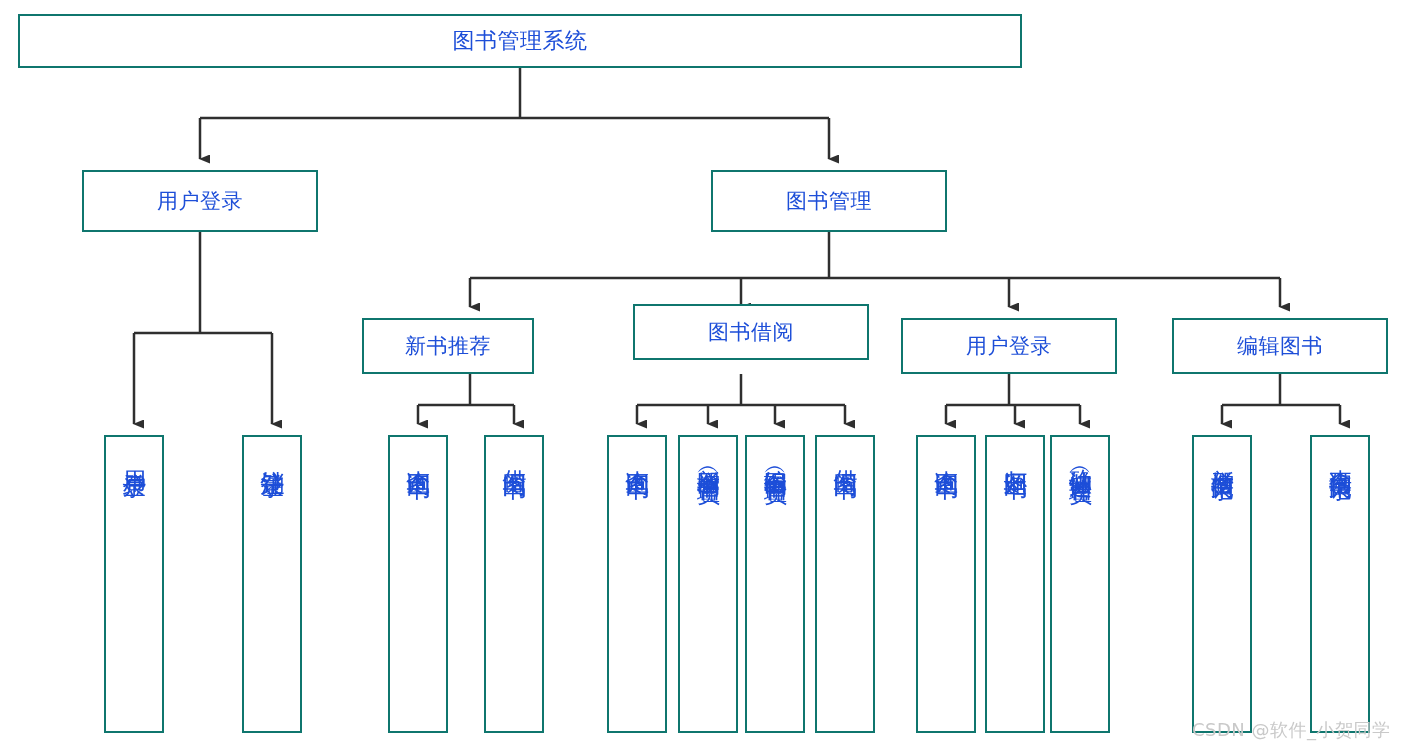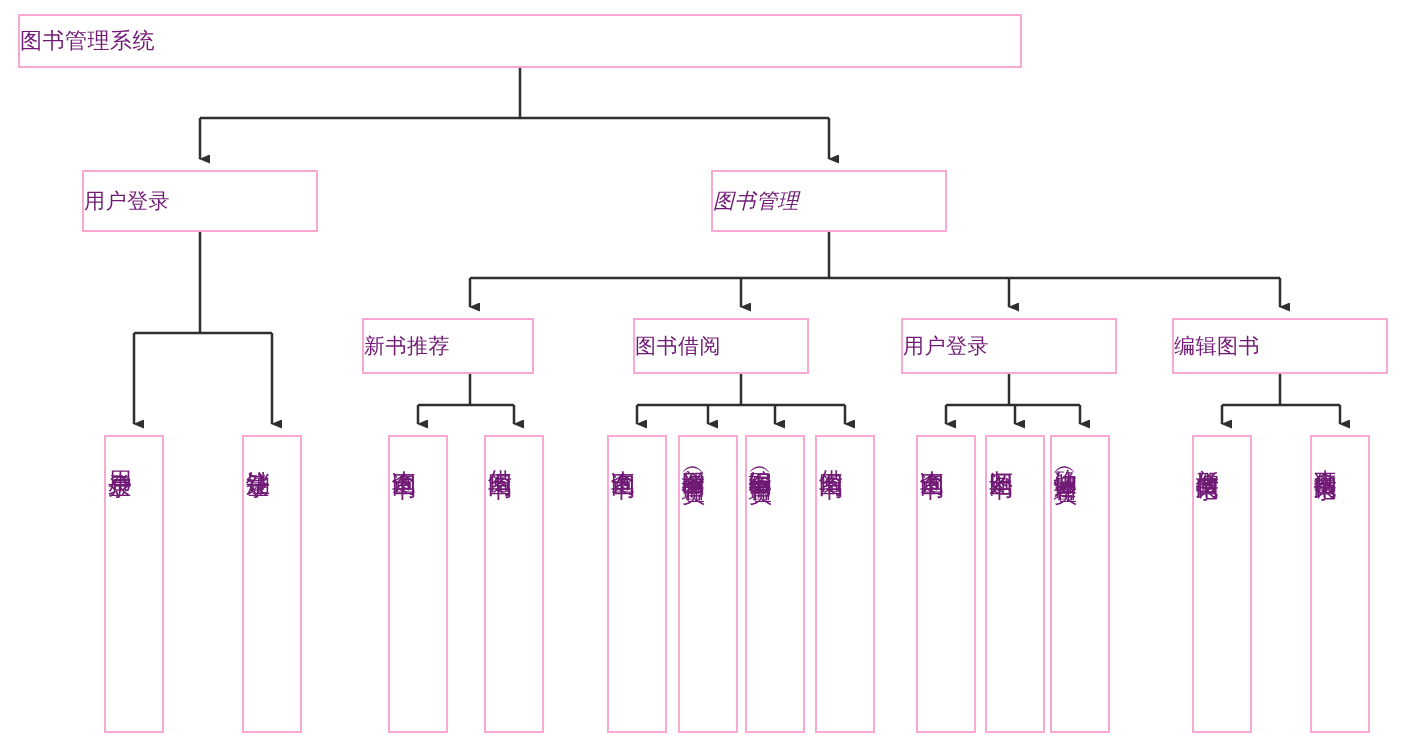--- a/index.html
+++ b/index.html
@@ -23,24 +23,25 @@
     left: 0;
     top: 0;
     width: 1405px;
     height: 747px;
     pointer-events: none;
   }
   .node {
     position: absolute;
     box-sizing: border-box;
     background: #ffffff;
-    border: 2px solid #f9a8d4;
+    border: 2px solid #0f766e;
     display: flex;
     align-items: center;
-    color: #701a75;
+    justify-content: center;
+    color: #1d4ed8;
     z-index: 2;
   }
   .node .label {
     display: block;
     text-align: center;
     line-height: 1.18;
     letter-spacing: 0.5px;
   }
   
   .node.horiz .label {
@@ -122,27 +123,27 @@
       </g>
   </svg>
 
   <div id="node-layer">
       <div class="node horiz root" id="node-root" style="left: 18px; top: 14px; width: 1004px; height: 54px;">
         <span class="label">图书管理系统</span>
       </div>
       <div class="node horiz" id="node-user-login" style="left: 82px; top: 170px; width: 236px; height: 62px;">
         <span class="label">用户登录</span>
       </div>
-      <div class="node horiz" id="node-book-manage" style="left: 711px; top: 170px; width: 236px; height: 62px; font-style: italic;">
+      <div class="node horiz" id="node-book-manage" style="left: 711px; top: 170px; width: 236px; height: 62px;">
         <span class="label">图书管理</span>
       </div>
       <div class="node horiz" id="node-new-book-recommend" style="left: 362px; top: 318px; width: 172px; height: 56px;">
         <span class="label">新书推荐</span>
       </div>
-      <div class="node horiz" id="node-book-borrow" style="left: 633px; top: 318px; width: 176px; height: 56px;">
+      <div class="node horiz" id="node-book-borrow" style="left: 633px; top: 304px; width: 236px; height: 56px;">
         <span class="label">图书借阅</span>
       </div>
       <div class="node horiz" id="node-current-borrow" style="left: 901px; top: 318px; width: 216px; height: 56px;">
         <span class="label">用户登录</span>
       </div>
       <div class="node horiz" id="node-borrow-record" style="left: 1172px; top: 318px; width: 216px; height: 56px;">
         <span class="label">编辑图书</span>
       </div>
       <div class="node vert" id="node-leaf-user-login" style="left: 104px; top: 435px; width: 60px; height: 298px;">
         <span class="label">用户登录</span>
@@ -178,13 +179,14 @@
         <span class="label">确认归还（管理员）</span>
       </div>
       <div class="node vert tall" id="node-leaf-add-record" style="left: 1192px; top: 435px; width: 60px; height: 298px;">
         <span class="label">新增借阅记录</span>
       </div>
       <div class="node vert tall" id="node-leaf-query-record" style="left: 1310px; top: 435px; width: 60px; height: 298px;">
         <span class="label">查询借阅记录</span>
       </div>
     </div>
 
+  <div class="watermark" style="left: 1192px; top: 718px;">CSDN @软件_小贺同学</div>
 </div>
 
 </body></html>

